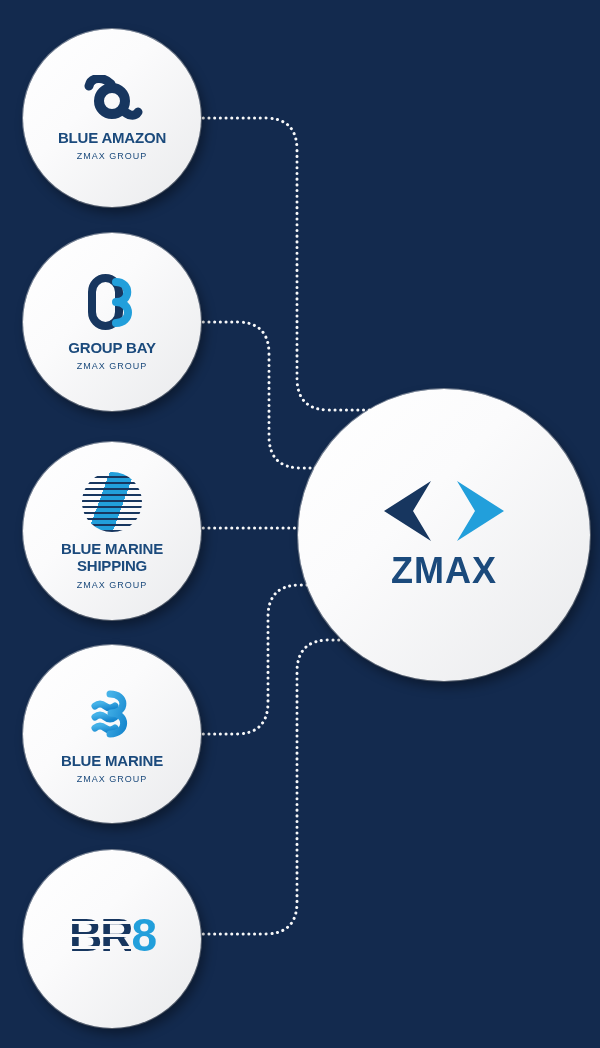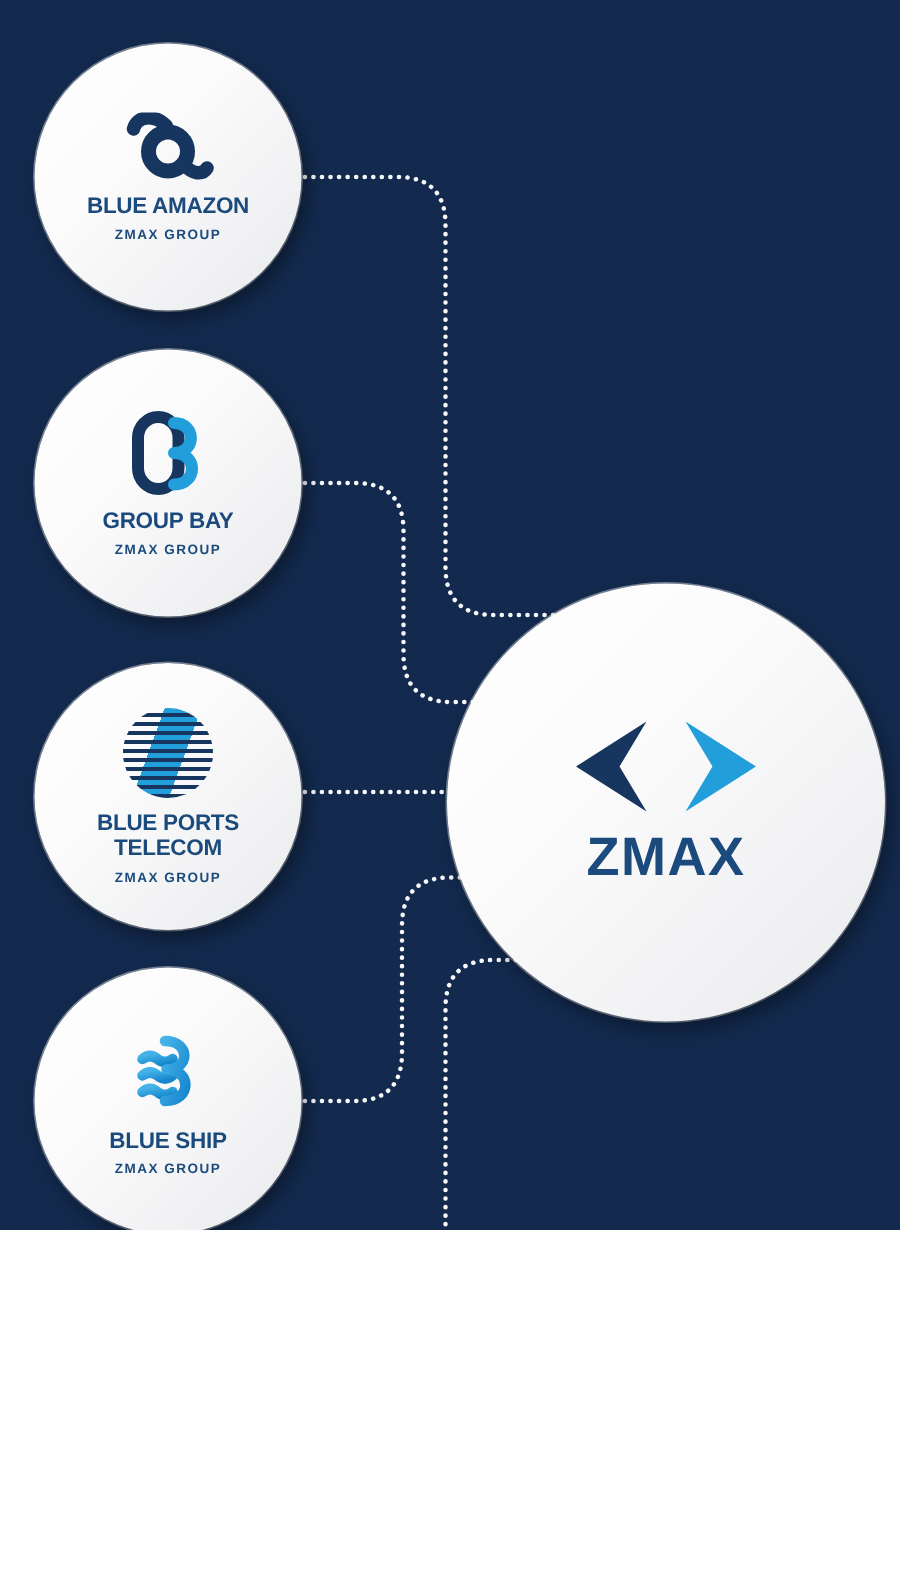--- a/index.html
+++ b/index.html
@@ -1,18 +1,18 @@
 <!DOCTYPE html>
 <html style="--navy-background: #132A4E; --navy-dark: #17365F; --navy-text: #1B4A7C; --light-blue: #229FDB; --light-blue-deep: #1787CE; --circle-white: #FFFFFF; --dot-white: #FFFFFF;"><head>
 <meta charset="utf-8">
 <style>
   html,body{margin:0;padding:0;}
   .stage{
     position:relative;
-    width:600px;height:820px;
+    width:600px;height:1048px;
     background:var(--navy-background,#132A4E);
     overflow:hidden;
     font-family:"Liberation Sans",sans-serif;
   }
   .connectors{position:absolute;left:0;top:0;width:600px;height:1048px;}
   .connectors path{
     fill:none;
     stroke:var(--dot-white,#FFFFFF);
     stroke-width:3;
     stroke-linecap:round;
@@ -31,21 +31,21 @@
   .node.central{width:292px;height:292px;}
   .logo{display:flex;align-items:center;justify-content:center;margin-bottom:9px;}
   .name{
     font-weight:bold;
     font-size:15px;line-height:1.12;
     letter-spacing:-0.2px;
     color:var(--navy-text,#1B4A7C);
     max-width:132px;
   }
   .group-label{
-    font-weight:bold;
+    font-weight:normal;
     font-size:9px;
     letter-spacing:1px;
     margin-top:5px;
     color:var(--navy-text,#1B4A7C);
   }
   
   .globe{
     width:60px;height:60px;border-radius:50%;
     background-image:
       repeating-linear-gradient(0deg,var(--navy-dark,#17365F) 0 2.4px,transparent 2.4px 6px),
@@ -113,46 +113,50 @@
       </svg>
     </div>
     <div class="name">GROUP BAY</div>
     <div class="group-label">ZMAX GROUP</div>
   </div>
 
   <div class="node sub" style="left:23px;top:442px">
     <div class="logo">
       <div class="globe"></div>
     </div>
-    <div class="name">BLUE PORTS TELECOM</div>
+    <div class="name">BLUE MARINE SHIPPING</div>
     <div class="group-label">ZMAX GROUP</div>
   </div>
 
   <div class="node sub" style="left:23px;top:645px">
     <div class="logo">
       <svg width="52" height="60" viewBox="0 0 52 60">
         <defs>
           <linearGradient id="bpGrad" x1="0" y1="0" x2="1" y2="1">
             <stop offset="0" stop-color="#45B2E8"></stop>
             <stop offset="1" stop-color="#1787CE"></stop>
           </linearGradient>
         </defs>
         <g fill="none" stroke="url(#bpGrad)" stroke-width="7" stroke-linecap="round" stroke-linejoin="round">
           <path d="M 9 22 q 5 -4 10 0 q 5 4 10 0"></path>
           <path d="M 9 33 q 5 -4 10 0 q 5 4 10 0"></path>
           <path d="M 9 44 q 5 -4 10 0 q 5 4 10 0"></path>
           <path d="M 24 10 c 17 0 17 19 1 19 c 17 0 17 21 -1 21"></path>
         </g>
       </svg>
     </div>
-    <div class="name">BLUE SHIP</div>
+    <div class="name">BLUE MARINE</div>
     <div class="group-label">ZMAX GROUP</div>
   </div>
 
   <div class="node sub" style="left:23px;top:850px">
+    <div class="logo br8">
+      <span class="br">BR</span>
+        <span class="eight">8</span>
+    </div>
   </div>
 
   <div class="node central" style="left:298px;top:389px">
     <div class="logo" style="margin-bottom:0">
       <svg width="120" height="60" viewBox="0 0 120 60">
         <polygon points="0,30 47,0 29,30 47,60" fill="#17365F"></polygon>
         <polygon points="120,30 73,60 91,30 73,0" fill="#229FDB"></polygon>
       </svg>
     </div>
     <div class="zmax-word">ZMAX</div>

